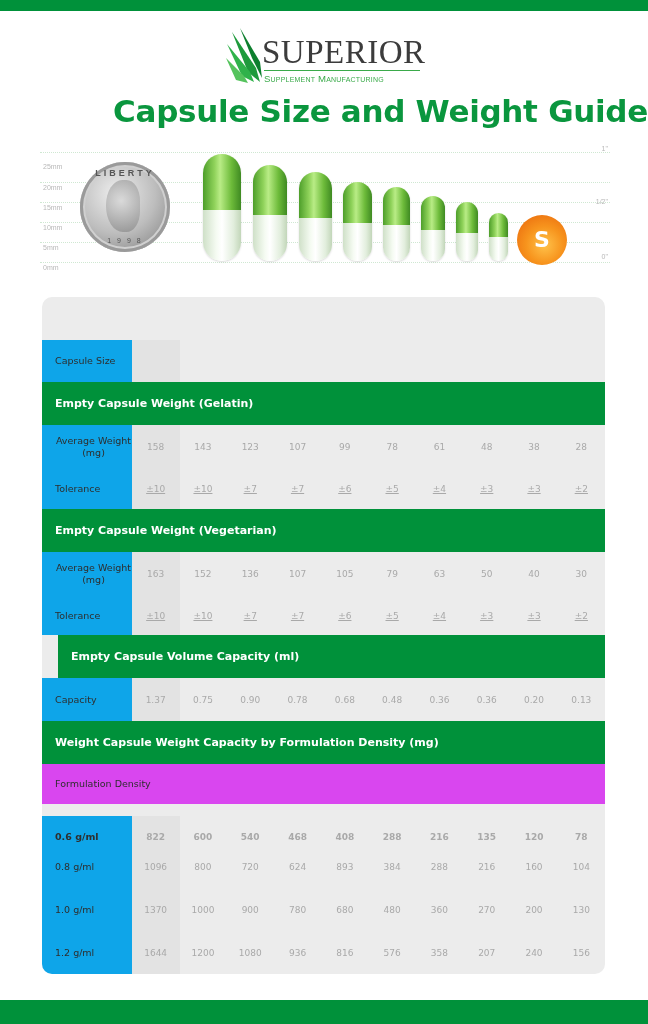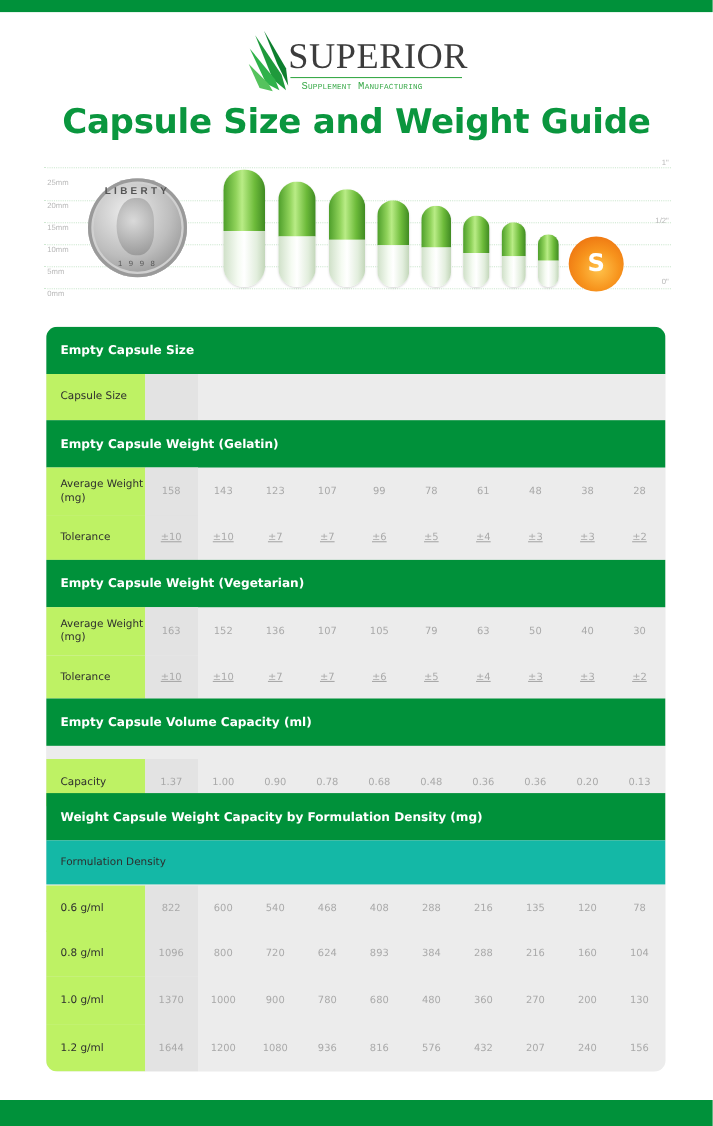--- a/index.html
+++ b/index.html
@@ -8,24 +8,24 @@
 
     .top-bar { position: absolute; left: 0; top: 0; width: 648px; height: 11px; background: #00913a; }
     .bottom-bar { position: absolute; left: 0; top: 1000px; width: 648px; height: 24px; background: #00913a; }
 
     
     .logo { position: absolute; left: 226px; top: 28px; width: 200px; height: 58px; }
     .logo-mark { position: absolute; left: 0; top: 0; width: 40px; height: 56px; }
     .logo-word { position: absolute; left: 36px; top: 8px; font-family: "Liberation Serif", "DejaVu Serif", serif;
       font-size: 33px; letter-spacing: 0.5px; color: #3c3c3c; line-height: 1; }
     .logo-rule { position: absolute; left: 38px; top: 42px; width: 156px; height: 1px; background: #3aaa4a; }
-    .logo-sub { position: absolute; left: 38px; top: 45px; font-family: Liberation Mono, monospace;
-      font-size: 9.6px; color: #3aaa4a; letter-spacing: 0.2px; white-space: nowrap; font-variant: small-caps; margin-left: 10px; }
-
-    .page-title { position: absolute; left: 0; top: 93px; width: 648px; text-align: center;
+    .logo-sub { position: absolute; left: 38px; top: 45px; font-family: Liberation Sans, sans-serif;
+      font-size: 9.6px; color: #3aaa4a; letter-spacing: 0.2px; white-space: nowrap; font-variant: small-caps; }
+
+    .page-title { position: absolute; left: 0; top: 93px; width: 648px; text-align: right;
       font-family: "DejaVu Sans", sans-serif; font-weight: bold; font-size: 31px; color: #0a963e; letter-spacing: -0.3px; }
 
     
     .ruler { position: absolute; left: 40px; top: 145px; width: 570px; height: 130px; }
     .ruler-line { position: absolute; left: 0; width: 570px; height: 0; border-top: 1.5px dotted #cfe8d2; }
     .ruler-mm { position: absolute; left: 3px; font-size: 7px; color: #b8b8b8; }
     .ruler-in { position: absolute; right: 2px; font-size: 7px; color: #b8b8b8; }
 
     .coin { position: absolute; left: 80px; top: 162px; width: 90px; height: 90px; border-radius: 50%;
       background: radial-gradient(circle at 40% 35%, #eeeeee 0%, #bdbdbd 50%, #8c8c8c 85%, #6e6e6e 100%);
@@ -44,27 +44,27 @@
 
     .softgel { position: absolute; left: 517px; top: 215px; width: 50px; height: 50px; border-radius: 50%;
       background: radial-gradient(circle at 55% 60%, #ffc24a 0%, #f7941d 45%, #e8620a 100%);
       color: #ffffff; font-weight: bold; font-size: 22px; text-align: center; line-height: 50px; font-family: "DejaVu Sans", sans-serif; }
 
     
     .card { position: absolute; left: 42px; top: 297px; width: 563px; height: 677px; border-radius: 10px; overflow: hidden; background: #ececec; }
     .section-head { position: absolute; left: 0; width: 563px; height: 43px; background: #00913a;
       color: #ffffff; font-family: "DejaVu Sans", sans-serif; font-weight: bold; font-size: 11px; padding-left: 13px; line-height: 43px; }
     .row { position: absolute; left: 0; width: 563px; }
-    .row-label { position: absolute; left: 0; top: 0; width: 90px; height: 100%; background: #bef264;
-      font-size: 9.5px; color: #2e2e2e; padding-left: 13px; display: flex; align-items: center; line-height: 1.25; font-family: "DejaVu Sans", sans-serif; }
+    .row-label { position: absolute; left: 0; top: 0; width: 90px; height: 100%; background: #0ea5e9;
+      font-size: 9.5px; color: #2e2e2e; padding-left: 13px; display: flex; align-items: center; line-height: 1.25; font-family: "DejaVu Sans", sans-serif; text-align: center; }
     .row-col0 { position: absolute; left: 90px; top: 0; width: 48px; height: 100%; background: #e3e3e3; }
     .cells { position: absolute; left: 90px; top: 0; width: 473px; height: 100%; display: flex; }
     .cell { flex: 1 1 0; display: flex; align-items: center; justify-content: center; font-size: 9px; color: #a9a9a9; font-family: "DejaVu Sans", sans-serif; }
     .cell.ul span { text-decoration: underline; text-underline-offset: 1px; }
-    .fd-label-row { position: absolute; left: 0; width: 563px; height: 40px; background: #14b8a6;
+    .fd-label-row { position: absolute; left: 0; width: 563px; height: 40px; background: #d946ef;
       font-size: 9.5px; color: #2e2e2e; padding-left: 13px; line-height: 40px; font-family: "DejaVu Sans", sans-serif; }
   </style>
 </head>
 <body>
 
 <div class="top-bar"></div>
 
 <div class="logo">
   <svg class="logo-mark" viewBox="0 0 40 56">
     <polygon points="6,4 30,40 34,54 22,44" fill="#1f9a3c"></polygon>
@@ -135,21 +135,20 @@
   </div>
 <div class="capsule" style="left:489px;top:213px;width:19px;height:48px;">
   <div class="cap-top" style="height:24px;"></div>
     <div class="cap-bottom" style="height:24px;"></div>
   </div>
 
 <div class="softgel">S</div>
 
 <div class="card">
 
-  <div class="section-head" style="top:0px;">Empty Capsule Size</div>
   <div class="row" style="top:43px;height:42px;">
     <div class="row-label">Capsule Size</div>
     <div class="row-col0"></div>
   </div>
 
   <div class="section-head" style="top:85px;">Empty Capsule Weight (Gelatin)</div>
   <div class="row" style="top:128px;height:44px;">
     <div class="row-label">Average Weight (mg)</div>
     <div class="row-col0"></div>
     <div class="cells">
@@ -249,42 +248,42 @@
         </div>
       <div class="cell ul">
           <span>±3</span>
         </div>
       <div class="cell ul">
           <span>±2</span>
         </div>
     </div>
   </div>
 
-  <div class="section-head" style="top:338px;">Empty Capsule Volume Capacity (ml)</div>
-  <div class="row" style="top:381px;height:43px;margin-top:12px;">
+  <div class="section-head" style="top:338px;margin-left:16px;">Empty Capsule Volume Capacity (ml)</div>
+  <div class="row" style="top:381px;height:43px;">
     <div class="row-label">Capacity</div>
     <div class="row-col0"></div>
     <div class="cells">
       <div class="cell">1.37</div>
-      <div class="cell">1.00</div>
+      <div class="cell">0.75</div>
       <div class="cell">0.90</div>
       <div class="cell">0.78</div>
       <div class="cell">0.68</div>
       <div class="cell">0.48</div>
       <div class="cell">0.36</div>
       <div class="cell">0.36</div>
       <div class="cell">0.20</div>
       <div class="cell">0.13</div>
     </div>
   </div>
 
   <div class="section-head" style="top:424px;">Weight Capsule Weight Capacity by Formulation Density (mg)</div>
   <div class="fd-label-row" style="top:467px;">Formulation Density</div>
 
-  <div class="row" style="top:508px;height:42px;">
+  <div class="row" style="top:519px;height:42px;font-weight:bold;">
     <div class="row-label">0.6 g/ml</div>
     <div class="row-col0"></div>
     <div class="cells">
       <div class="cell">822</div>
       <div class="cell">600</div>
       <div class="cell">540</div>
       <div class="cell">468</div>
       <div class="cell">408</div>
       <div class="cell">288</div>
       <div class="cell">216</div>
@@ -328,21 +327,21 @@
   <div class="row" style="top:634px;height:43px;">
     <div class="row-label">1.2 g/ml</div>
     <div class="row-col0"></div>
     <div class="cells">
       <div class="cell">1644</div>
       <div class="cell">1200</div>
       <div class="cell">1080</div>
       <div class="cell">936</div>
       <div class="cell">816</div>
       <div class="cell">576</div>
-      <div class="cell">432</div>
+      <div class="cell">358</div>
       <div class="cell">207</div>
       <div class="cell">240</div>
       <div class="cell">156</div>
     </div>
   </div>
 </div>
 
 <div class="bottom-bar"></div>
 
 </body></html>

